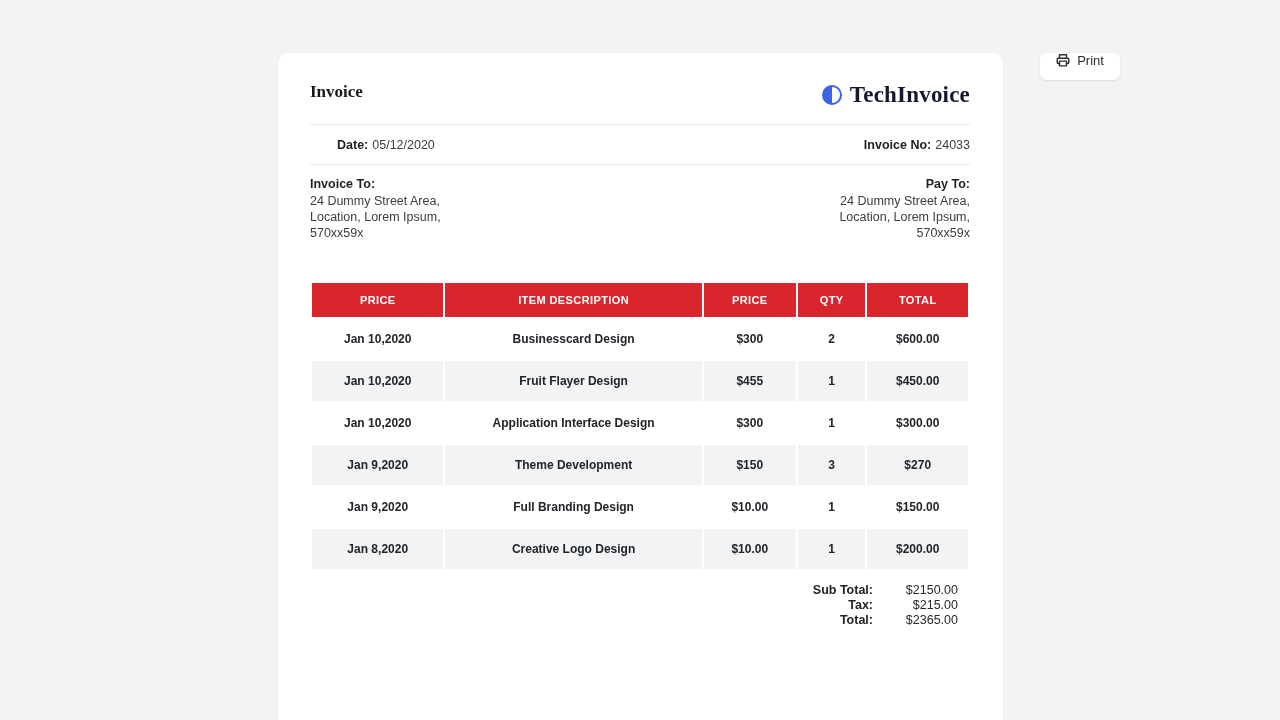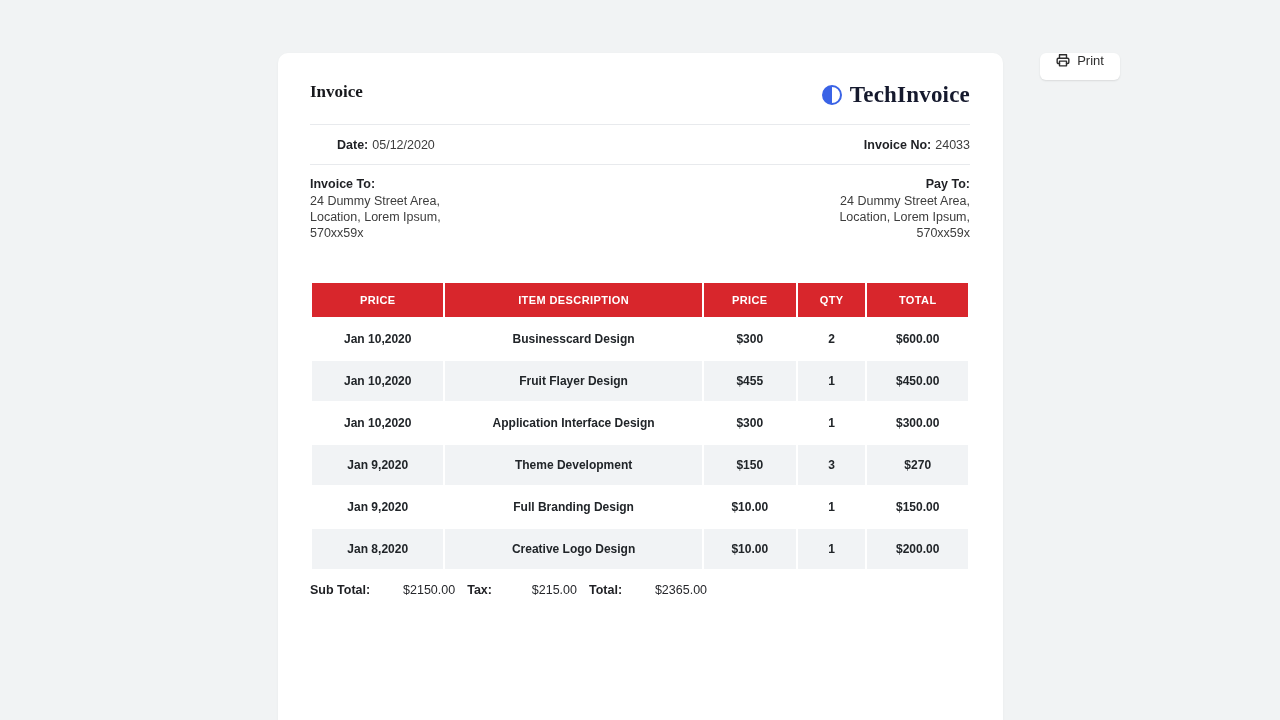--- a/index.html
+++ b/index.html
@@ -79,22 +79,22 @@
     height: 40px;
     text-align: center; vertical-align: middle;
     font-size: 12px; font-weight: 700; color: #212529;
   }
   table.items tr.alt td { background: #f1f3f5; }
 
   
   .totals {
     margin-top: 12px;
     padding-right: 12px;
-    display: flex; align-items: flex-end;
-    gap: 12px;
+    display: flex; flex-direction: column; align-items: flex-end;
+    gap: 1px;
   }
   .totals-line { display: flex; align-items: baseline; font-size: 12.5px; color: #27282c; }
   .totals-label { font-weight: 700; color: #1f2024; }
   .totals-value { display: inline-block; width: 85px; text-align: right; font-weight: 400; }
 
   
   .print-btn {
     position: absolute;
     left: 1040px; top: 53px;
     width: 80px; height: 27px;

